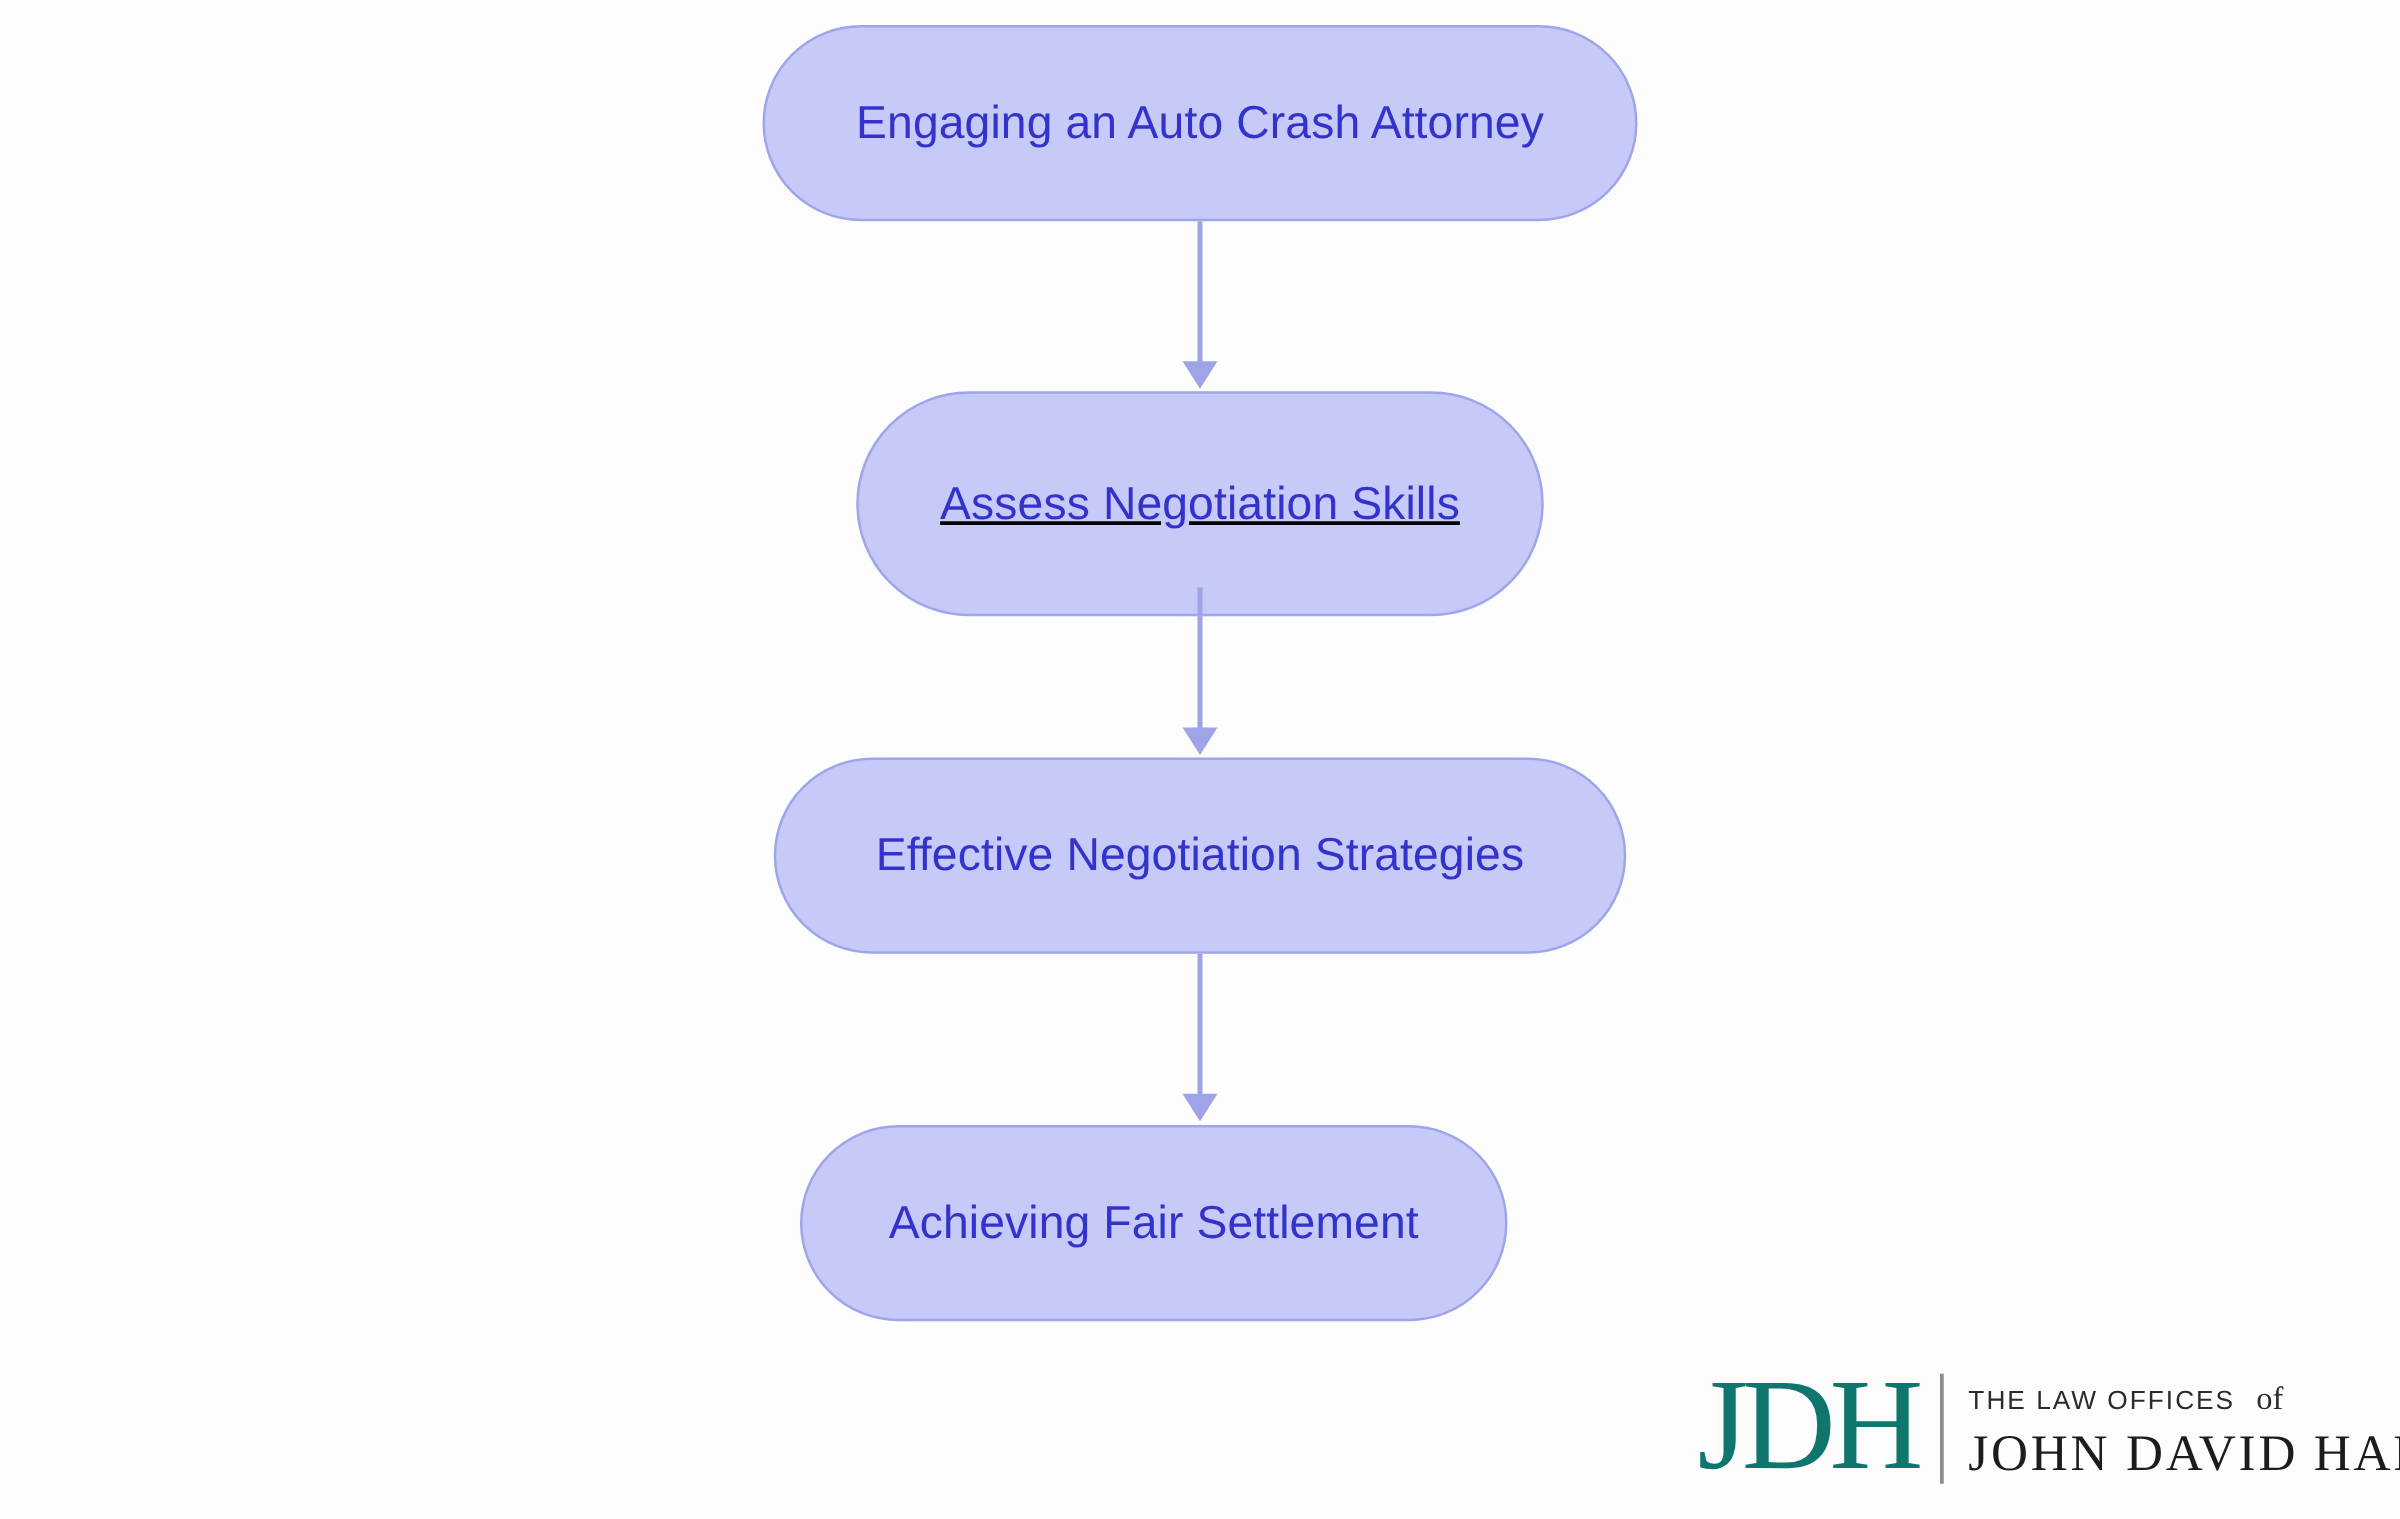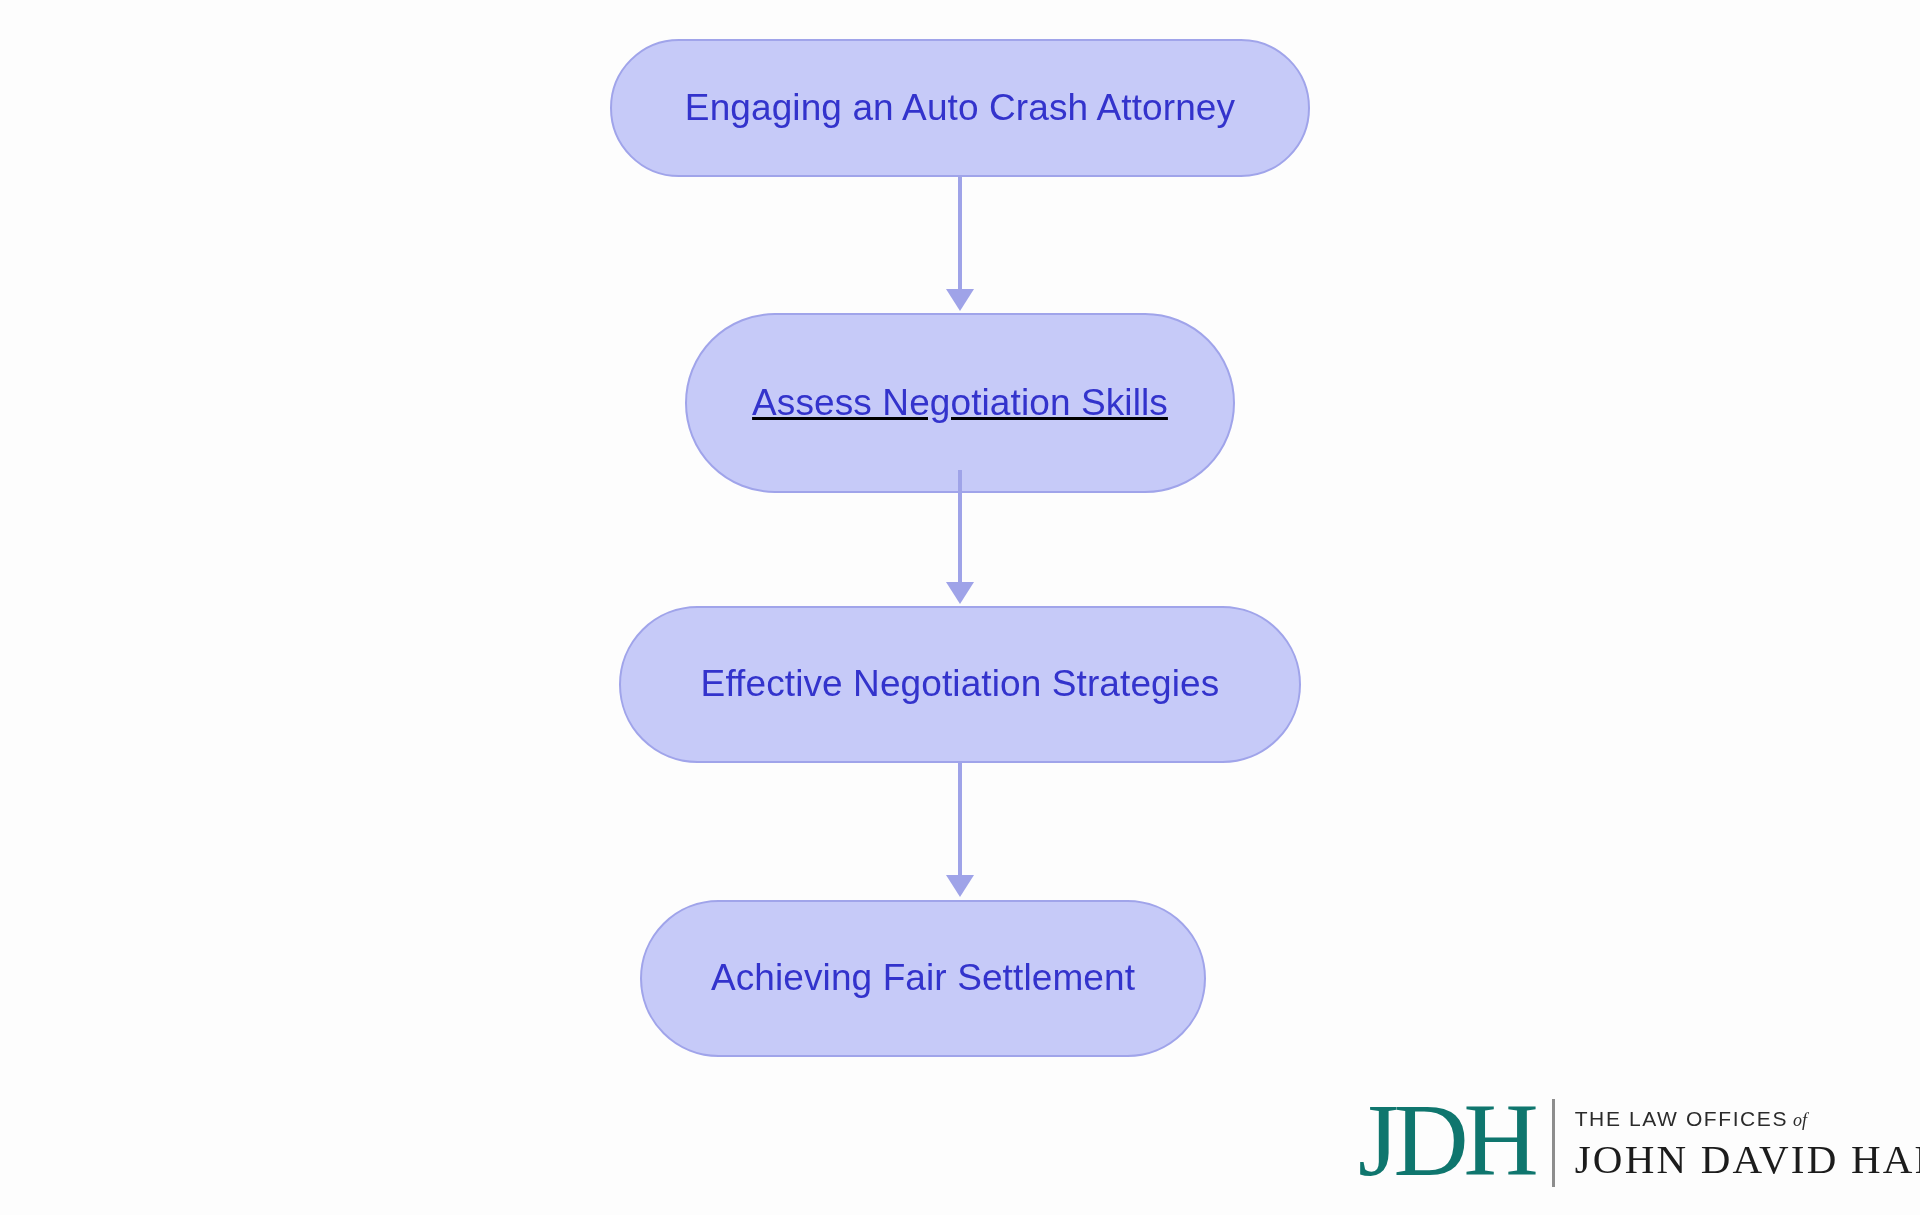--- a/index.html
+++ b/index.html
@@ -40,21 +40,21 @@
   .flow-node .node-label {
     color: #3333cc;
     font-family: "Liberation Sans", sans-serif;
     font-size: 37px;
     font-weight: 400;
     letter-spacing: 0.1px;
     line-height: 1.15;
     white-space: nowrap;
   }
 
-  #node-0 { left: 610px;  top: 20px;   width: 700px; height: 138px; margin-top: 19px; }
+  #node-0 { left: 610px;  top: 20px;   width: 700px; height: 157px; }
   #node-1 { left: 685px;  top: 313px;  width: 550px; height: 180px; text-decoration: underline; }
   #node-2 { left: 619px;  top: 606px;  width: 682px; height: 157px; }
   #node-3 { left: 640px;  top: 900px;  width: 566px; height: 157px; }
 
   
   .connector {
     position: absolute;
     left: 0;
     top: 0;
   }
@@ -116,24 +116,23 @@
     font-family: "Liberation Sans", sans-serif;
     font-size: 21px;
     font-weight: 400;
     letter-spacing: 1.6px;
     color: #2b2b2b;
     margin-bottom: 8px;
     white-space: nowrap;
   }
   #brand-line-top .of-italic {
     font-family: "Liberation Serif", serif;
-    font-style: italic;
-    font-size: 18px;
+    font-size: 26px;
     letter-spacing: 0;
-    margin-left: 5px;
+    margin-left: 17px;
   }
   #brand-line-name {
     font-family: "Liberation Serif", serif;
     font-size: 41px;
     font-weight: 400;
     letter-spacing: 2.2px;
     color: #1c1c1c;
     white-space: nowrap;
     line-height: 1;
   }

